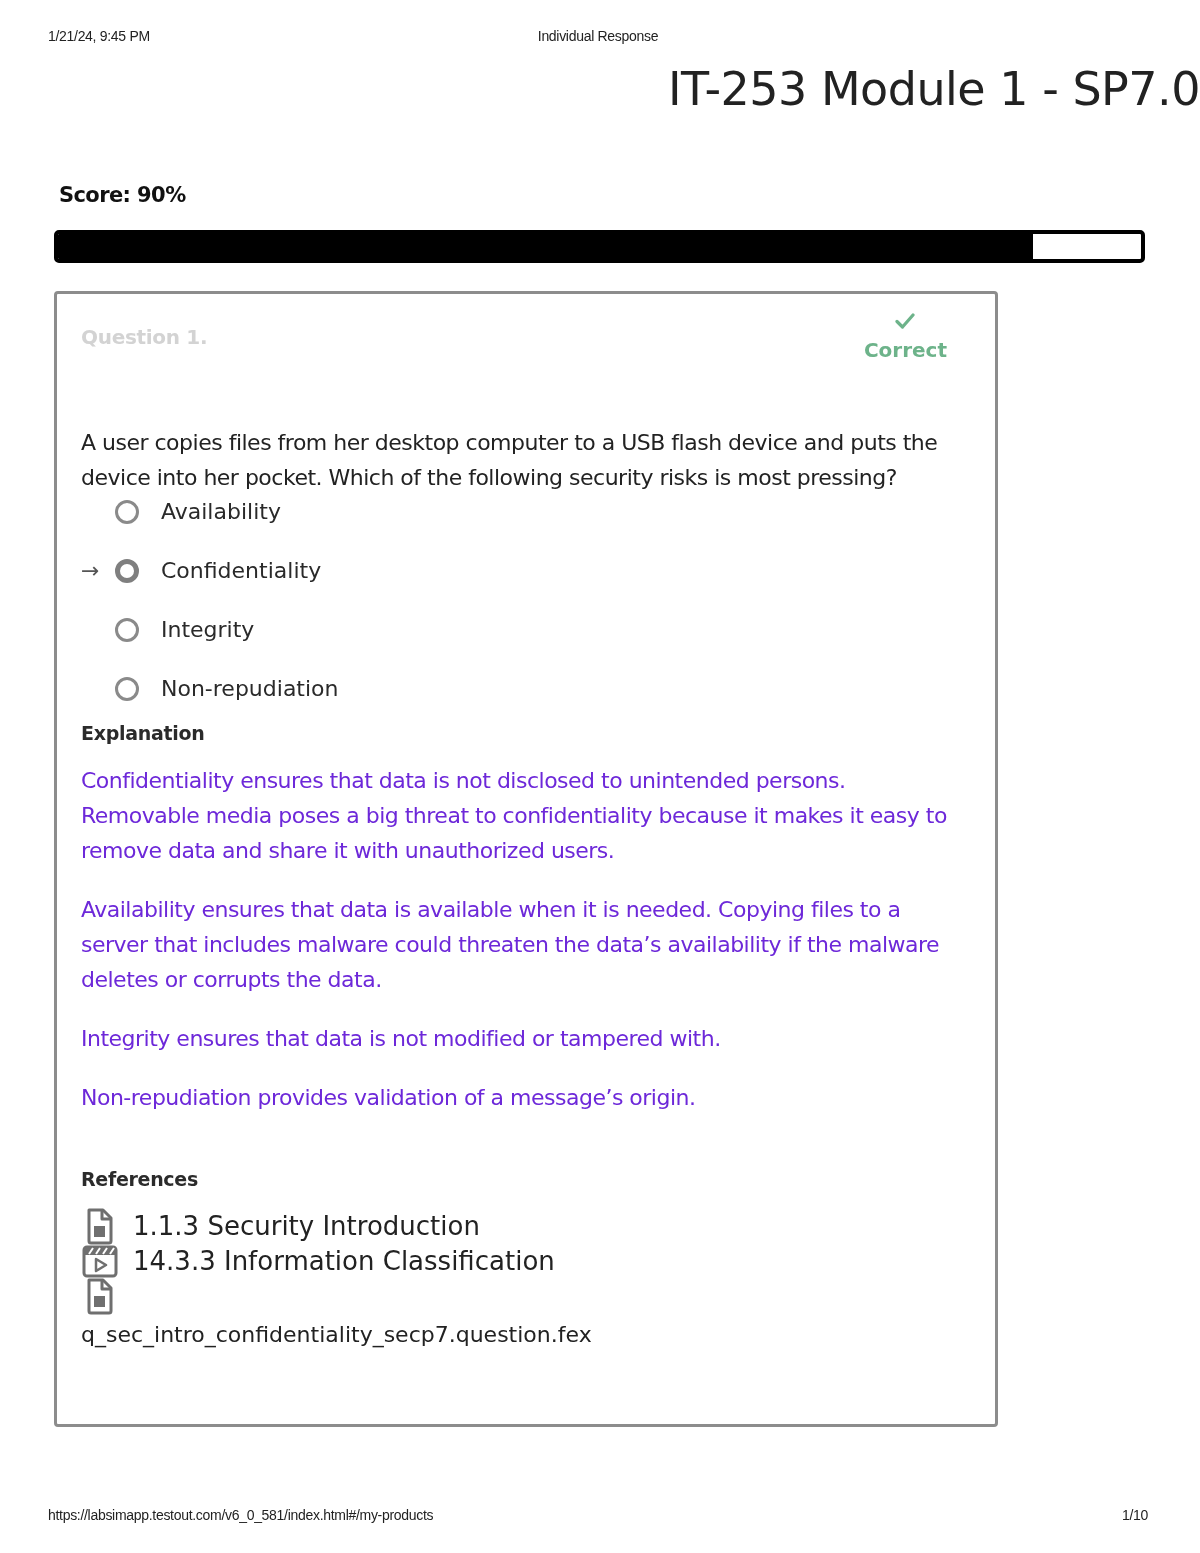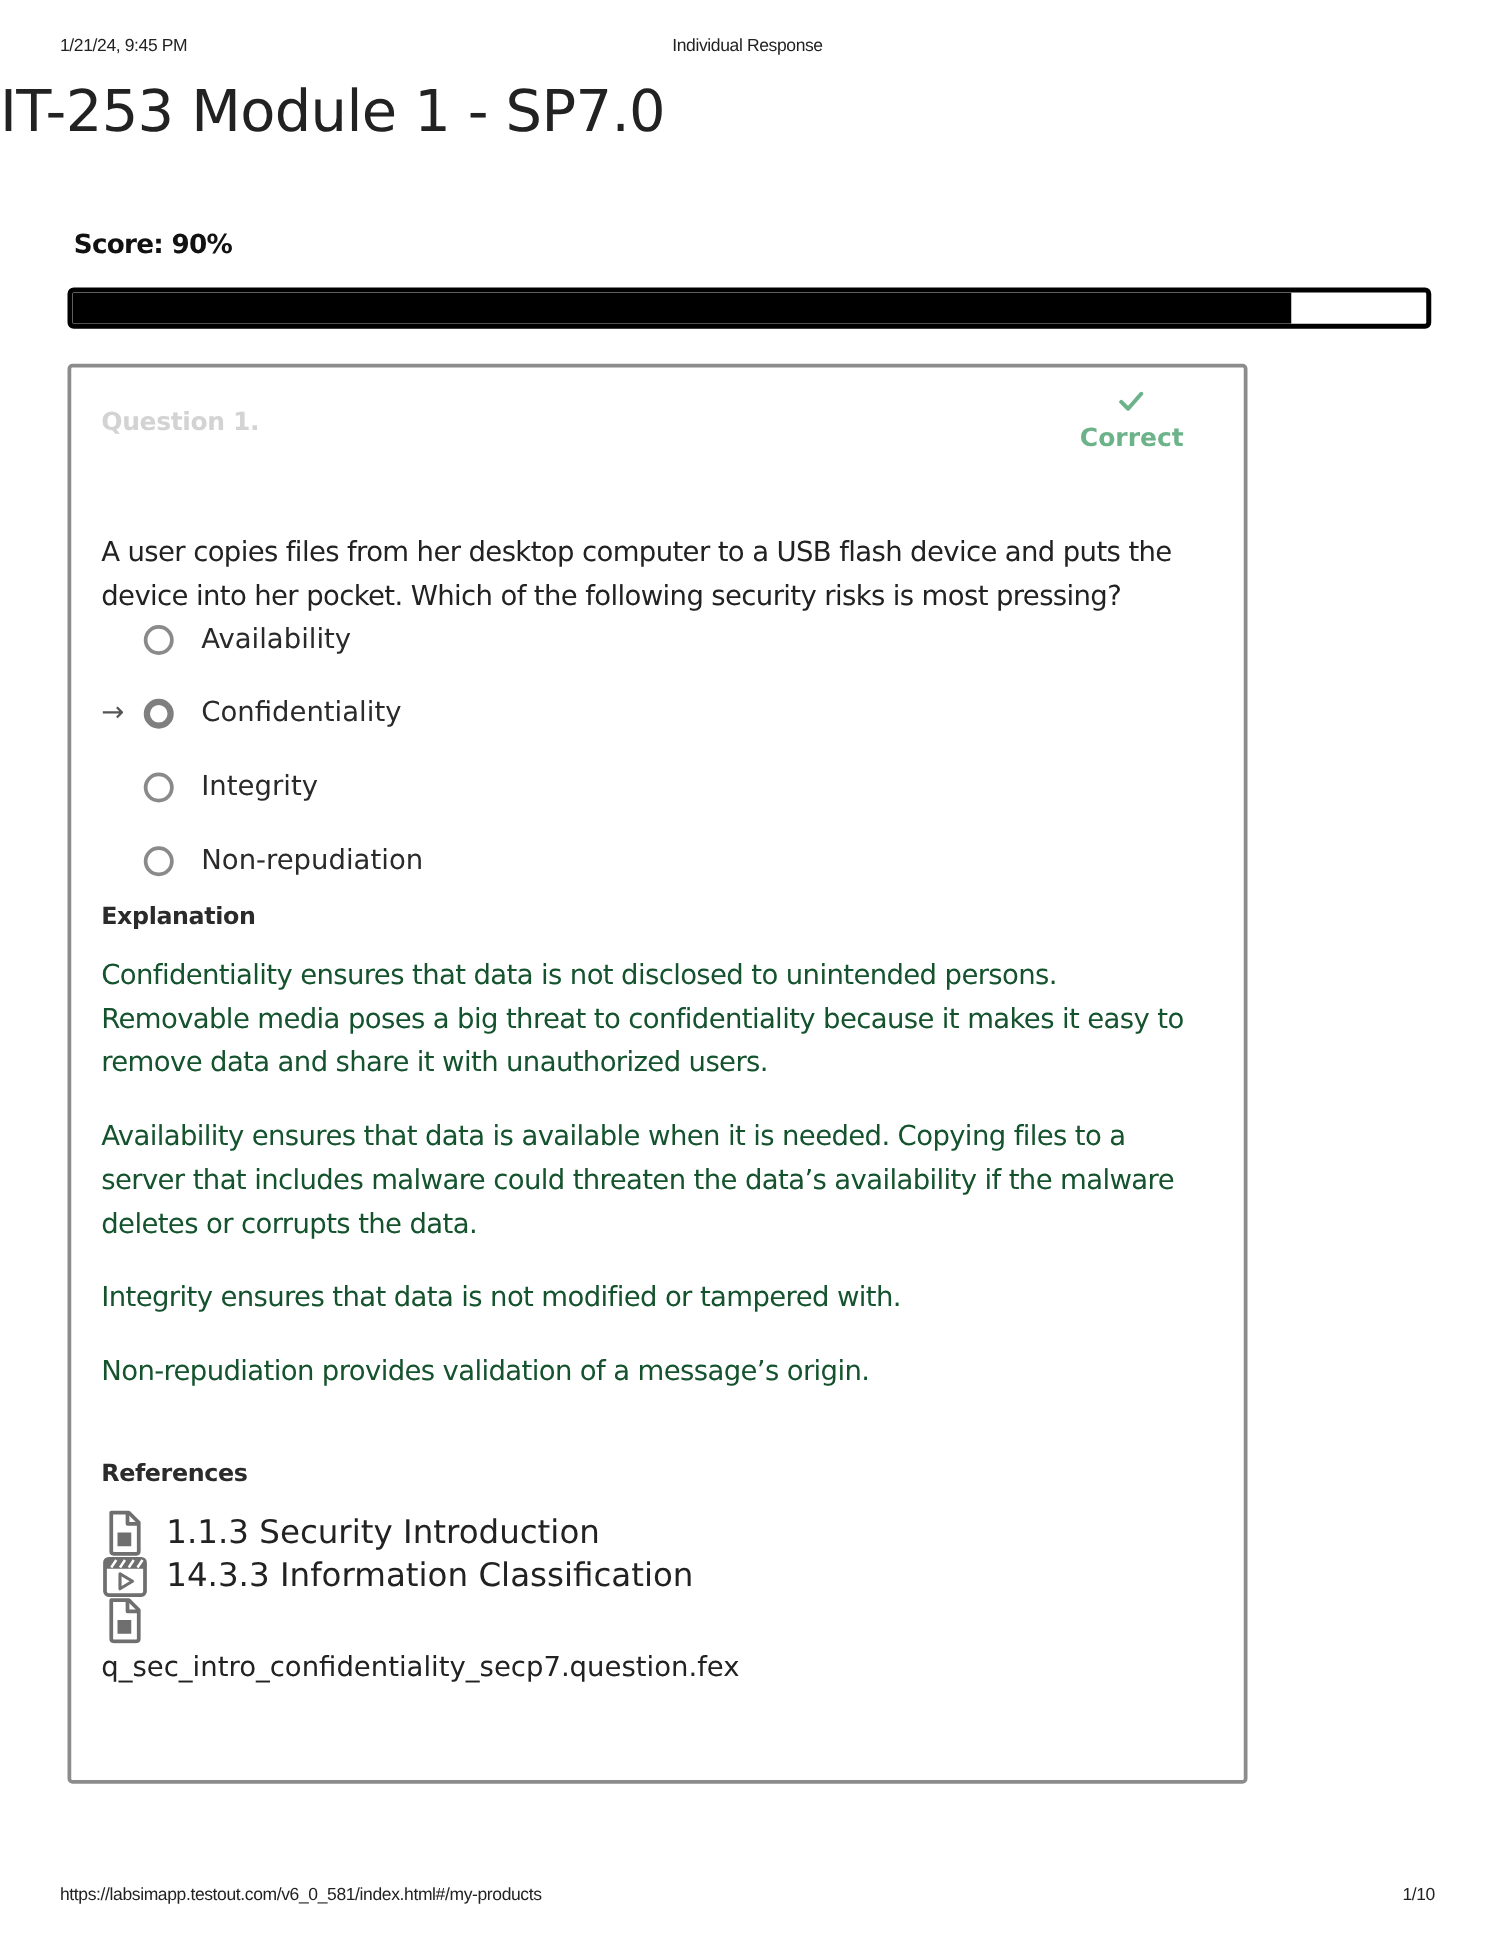--- a/index.html
+++ b/index.html
@@ -24,21 +24,21 @@
     .print-header { top: 28px; }
     .print-header .center {
       position: absolute; left: 0; right: 0; text-align: center; pointer-events: none;
     }
     .print-header .center span { pointer-events: auto; }
     .print-footer { top: 1507px; }
 
     .page-title {
       position: absolute;
       top: 62px; left: 0; right: 0;
-      text-align: left;
+      text-align: right;
       font-size: 46px;
       font-weight: normal;
       color: #222;
       letter-spacing: -0.5px;
     }
 
     .score-label {
       position: absolute;
       top: 183px; left: 59px;
       font-size: 21px;
@@ -127,21 +127,21 @@
       letter-spacing: -0.3px;
     }
     .explanation-label { top: 428px; }
     .references-label { top: 874px; }
 
     .explanation {
       position: absolute;
       top: 469px; left: 24px; right: 30px;
       font-size: 22px;
       line-height: 35px;
-      color: #14532d;
+      color: #6d28d9;
       letter-spacing: -0.5px;
     }
     .explanation p { margin-bottom: 24px; }
 
     .references {
       position: absolute;
       top: 914px; left: 24px;
       list-style: none;
     }
     .ref {

